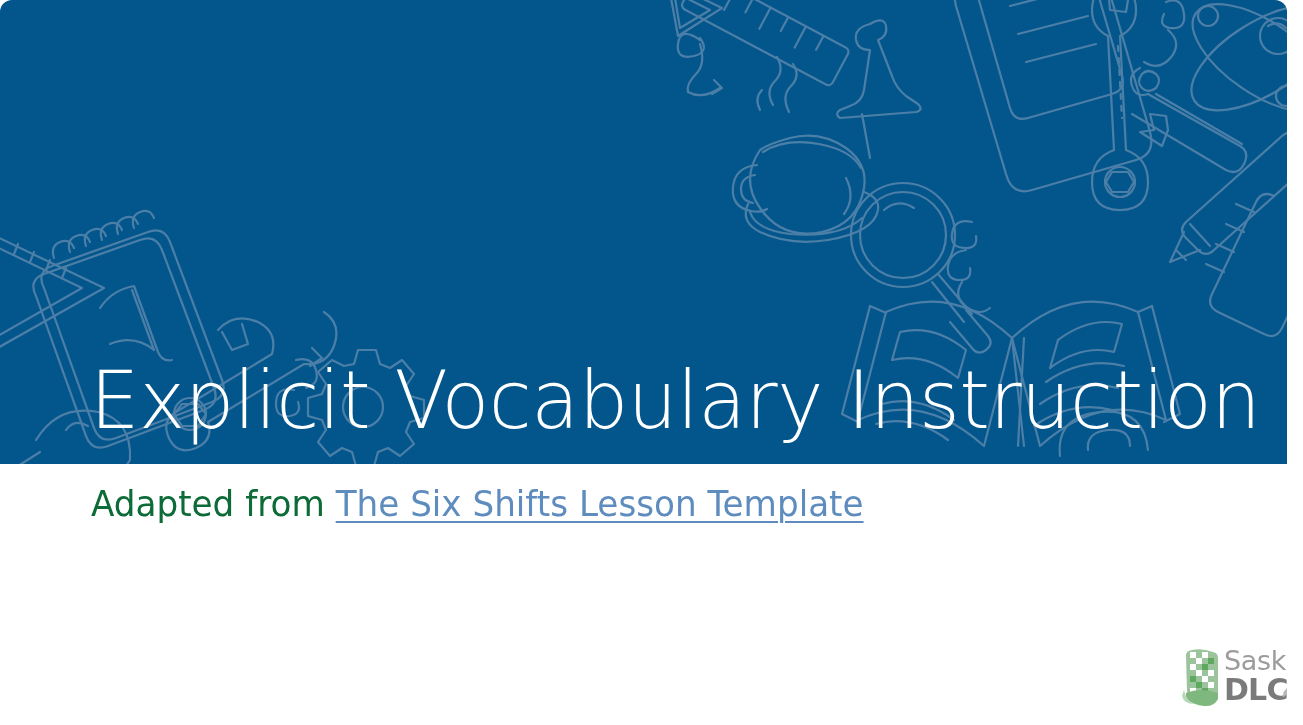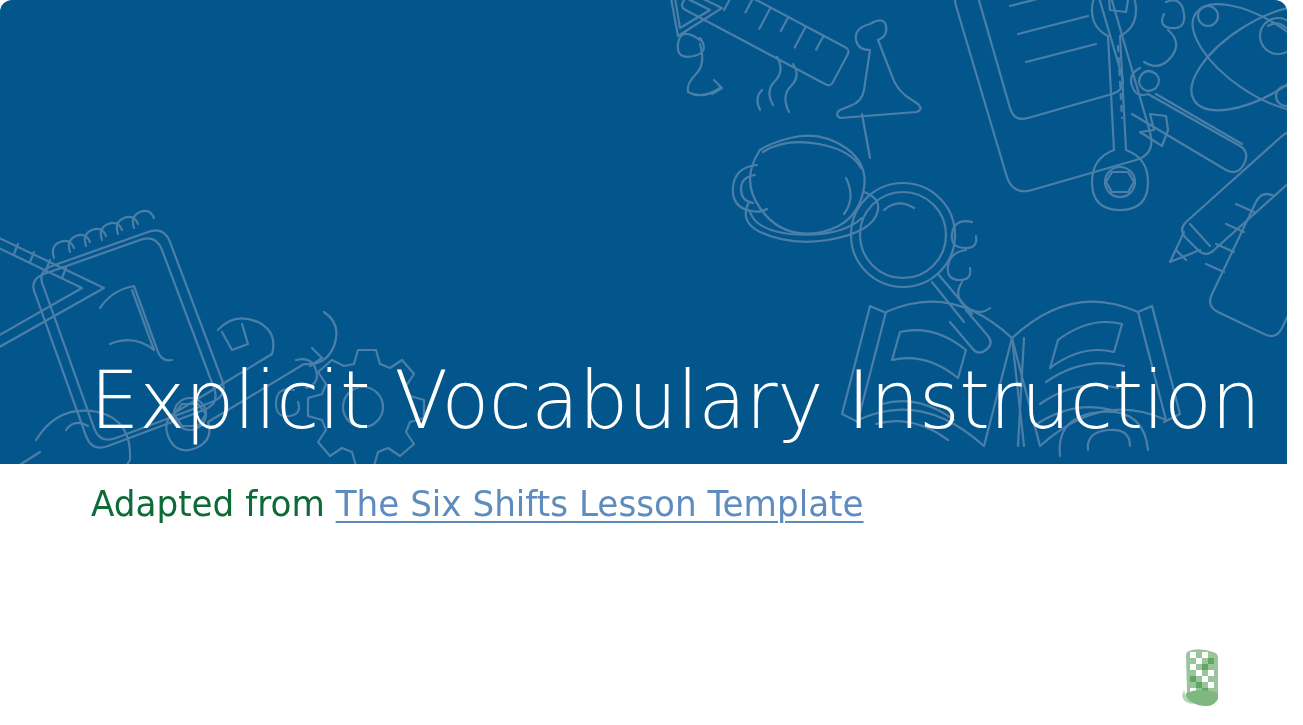--- a/index.html
+++ b/index.html
@@ -350,15 +350,28 @@
         <rect x="16" y="34" width="6" height="6" fill="#5FA85F"></rect>
         <rect x="28" y="34" width="6" height="6" fill="#FFFFFF"></rect>
         <rect x="10" y="40" width="6" height="6" fill="#FFFFFF"></rect>
         <rect x="22" y="40" width="6" height="6" fill="#5FA85F"></rect>
       </g>
 
       <path d="M6,45 q14,-6 32,0 l0,6 q-4,8 -14,7 q-10,-1 -18,-7 z" fill="#7FB87F"></path>
       <path d="M4,42 q2,10 10,14 q-10,0 -12,-8 z" fill="#B7D8B7"></path>
     </svg>
 
+    <div class="logo-text">
+      <div class="logo-sask">Sask</div>
+      <div class="logo-dlc">DLC</div>
+      <svg class="logo-wheat" viewBox="0 0 18 22" xmlns="http://www.w3.org/2000/svg">
+        <g fill="#B8B8B8">
+          <path d="M2,21 q7,-10 15,-19 q-3,10 -13,20 z"></path>
+          <path d="M6,17 q6,-2 9,-8 q-7,1 -10,7 z"></path>
+          <path d="M9,13 q6,-2 8,-8 q-7,1 -9,7 z"></path>
+          <path d="M12,9 q5,-2 6,-7 q-6,1 -7,6 z"></path>
+          <path d="M4,19 q5,-1 8,-6 q-7,0 -9,5 z"></path>
+        </g>
+      </svg>
+    </div>
   </div>
 
 </div>
 
 </body></html>

